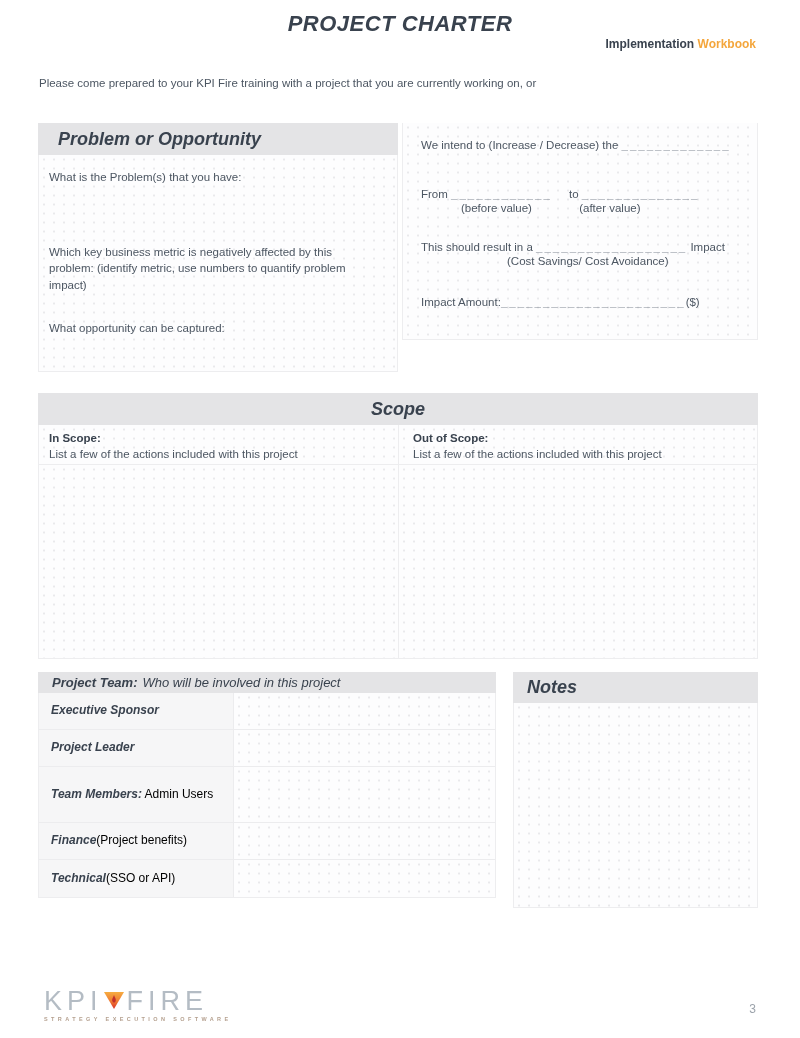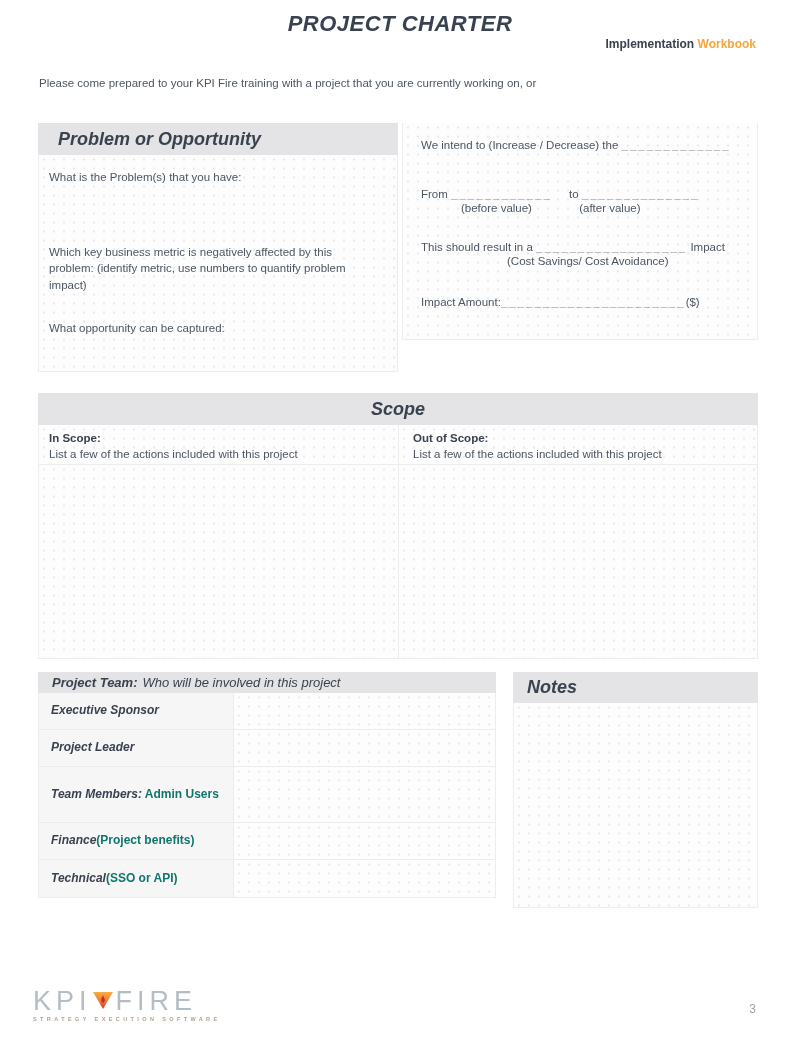--- a/index.html
+++ b/index.html
@@ -83,29 +83,29 @@
   .panel-team .panel-header .rest { font-weight:normal; font-style:italic; margin-left:5px; color:#39424e; }
   .team-body { border:1px solid #ededef; border-top:none; height:205px; display:flex; flex-direction:column; }
   .team-row { display:flex; border-bottom:1px solid #ececee; }
   .team-row:last-child { border-bottom:none; }
   .team-row .cell-label {
     width:195px; background:#f6f6f7; border-right:1px solid #ececee;
     display:flex; align-items:center; padding:0 12px;
     font-size:12px; color:#39424e; line-height:1.3;
   }
   .cell-label .b { font-weight:bold; font-style:italic; }
-  .cell-label .r { font-weight:bold; color:#0f766e; }
+  .cell-label .r { font-weight:normal; color:#000000; }
   .team-row .cell-value { flex:1; }
   .row-h { height:37px; } .row-tall { height:56px; }
   
   .panel-notes { left:513px; top:672px; width:245px; height:268px; }
   .panel-notes .panel-header { height:31px; padding:0 14px; }
   .panel-notes .panel-body { height:205px; }
   
-  .logo { position:absolute; left:33px; top:988px; }
+  .logo { position:absolute; left:44px; top:988px; }
   .logo-main { display:flex; align-items:center; }
   .logo-word {
     font-size:27px; font-weight:300; letter-spacing:5px; color:#b4bcc4;
     line-height:1;
   }
   .flame { width:22px; height:19px; margin:0 2px 2px 0; }
   .logo-tagline {
     margin-top:1px; font-size:5.5px; letter-spacing:3.4px; color:#b5a08f;
     font-weight:bold;
   }

